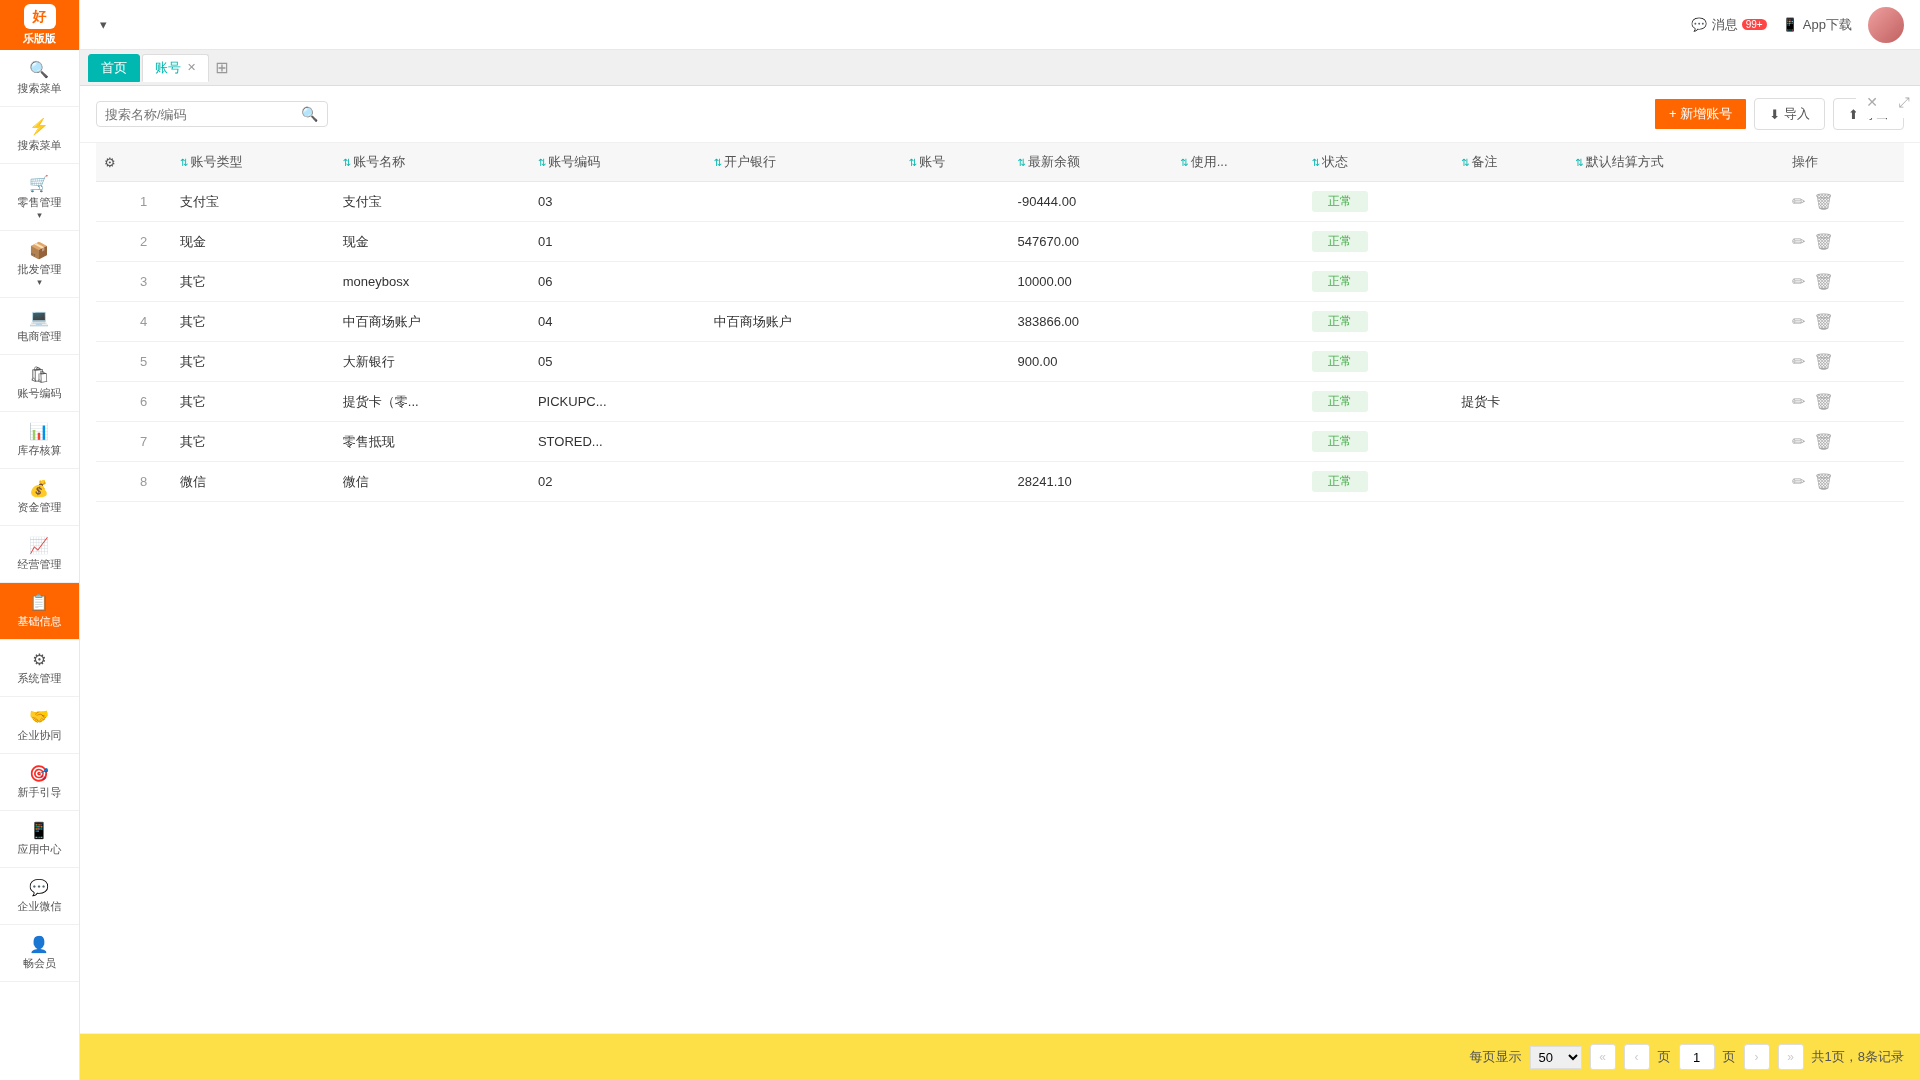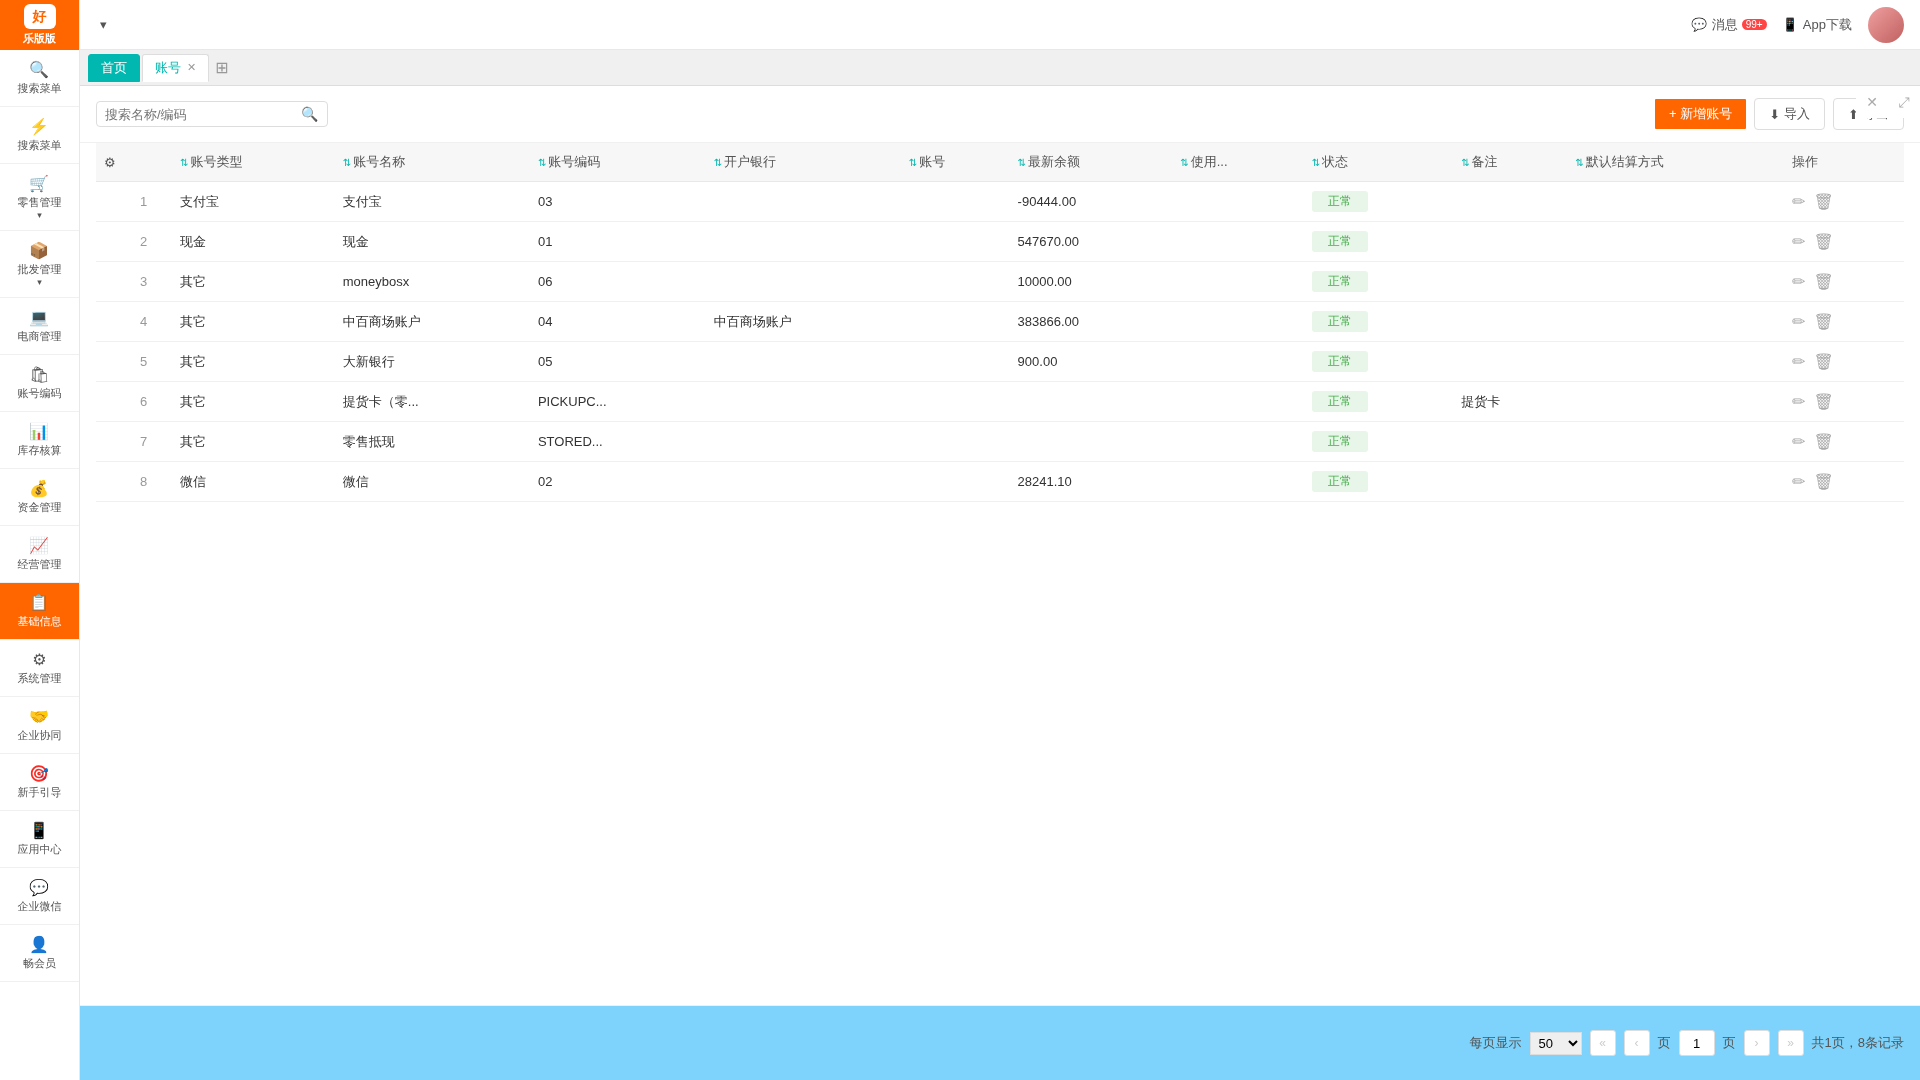--- a/index.html
+++ b/index.html
@@ -221,23 +221,23 @@
     .action-btns { display: flex; gap: 8px; }
     .action-btn {
       color: #aaa; cursor: pointer; font-size: 16px;
     }
 
     
     .pagination-bar {
       display: flex;
       align-items: center;
       justify-content: flex-end;
-      padding: 24px 16px;
+      padding: 10px 16px;
       border-top: 1px solid #f0f0f0;
-      background: #7dd3fc;
+      background: #fde047;
       gap: 8px;
       font-size: 13px;
       color: #555;
     }
     .pagination-bar .page-size-label { color: #555; }
     .page-size-select {
       border: 1px solid #ddd; border-radius: 0; padding: 2px 4px;
       font-size: 13px; cursor: pointer; outline: none;
     }
     .page-btn {

